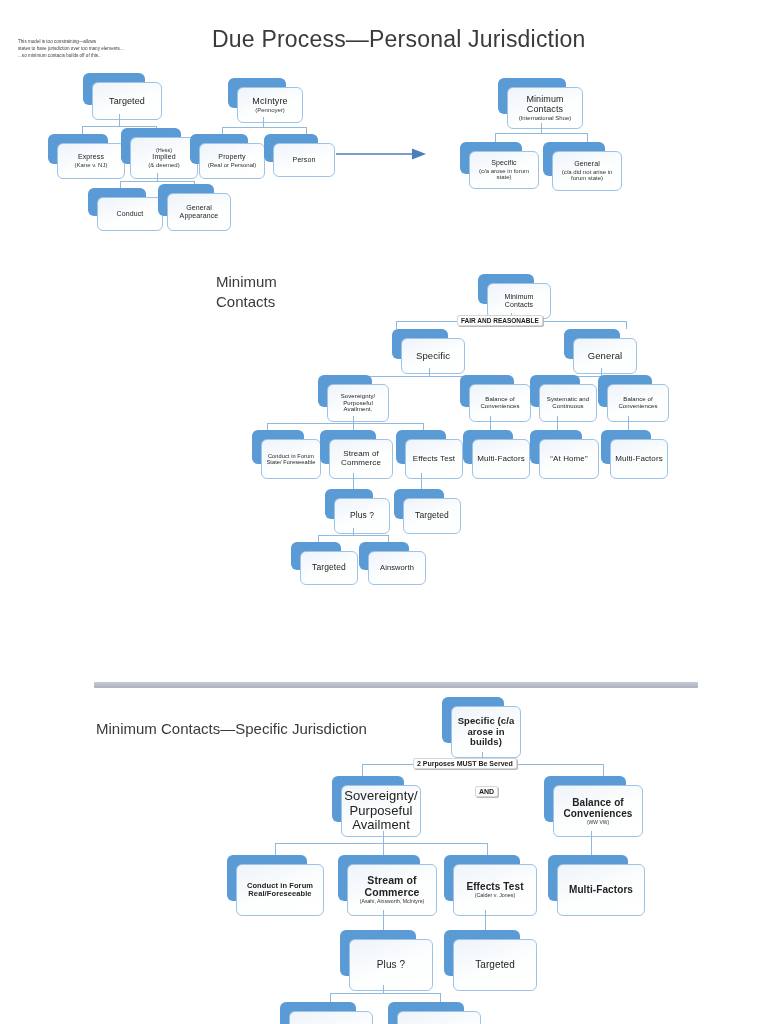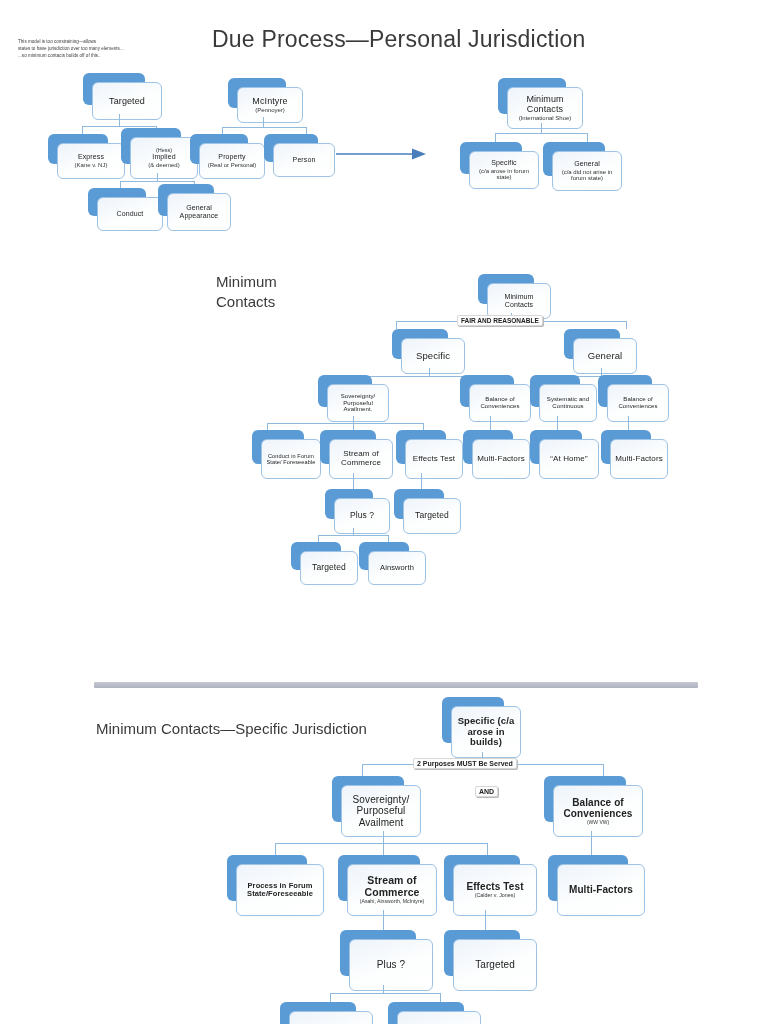--- a/index.html
+++ b/index.html
@@ -349,21 +349,21 @@
     <div class="ln lnh" style="left:350px;top:89px;width:241px;"></div>
     <div class="ln lnv" style="left:350px;top:89px;height:12px;"></div>
     <div class="ln lnv" style="left:591px;top:89px;height:12px;"></div>
 
     <div class="tag" style="left:401px;top:83px;font-size:7px;">2 Purposes MUST Be Served</div>
     <div class="tag" style="left:463px;top:111px;font-size:7px;">AND</div>
 
     <div class="node" style="left:320px;top:101px;width:72px;height:46px;">
       <div class="shadow"></div>
       <div class="face">
-        <div class="t1" style="font-size:10px;">Sovereignty/ Purposeful Availment</div>
+        <div class="t1" style="font-size:13px;">Sovereignty/ Purposeful Availment</div>
       </div>
     </div>
 
     <div class="node" style="left:532px;top:101px;width:82px;height:46px;">
       <div class="shadow"></div>
       <div class="face">
         <div class="t1" style="font-size:10px;font-weight:bold;">Balance of Conveniences</div>
         <div class="t2" style="font-size:5px;">(WW VW)</div>
       </div>
     </div>
@@ -372,21 +372,21 @@
     <div class="ln lnh" style="left:263px;top:168px;width:212px;"></div>
     <div class="ln lnv" style="left:263px;top:168px;height:12px;"></div>
     <div class="ln lnv" style="left:371px;top:168px;height:12px;"></div>
     <div class="ln lnv" style="left:475px;top:168px;height:12px;"></div>
 
     <div class="ln lnv" style="left:579px;top:156px;height:24px;"></div>
 
     <div class="node" style="left:215px;top:180px;width:80px;height:46px;">
       <div class="shadow"></div>
       <div class="face">
-        <div class="t1" style="font-size:7.5px;font-weight:bold;">Process in Forum State/Foreseeable</div>
+        <div class="t1" style="font-size:7.5px;font-weight:bold;">Conduct in Forum Real/Foreseeable</div>
       </div>
     </div>
 
     <div class="node" style="left:326px;top:180px;width:82px;height:46px;">
       <div class="shadow"></div>
       <div class="face">
         <div class="t1" style="font-size:10.5px;font-weight:bold;">Stream of Commerce</div>
         <div class="t2" style="font-size:5.2px;">(Asahi, Ainsworth, McIntyre)</div>
       </div>
     </div>

